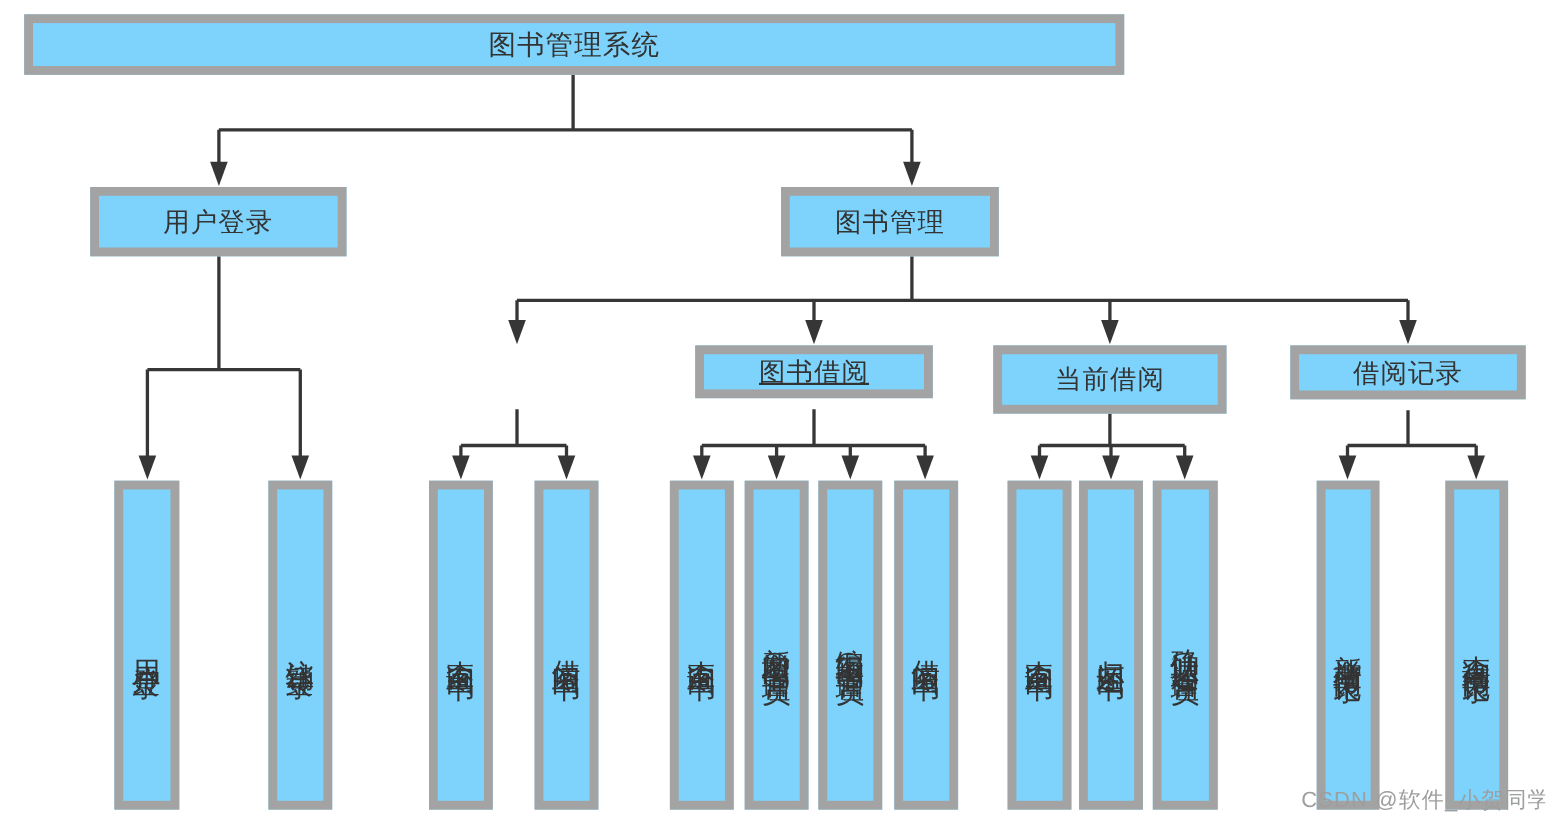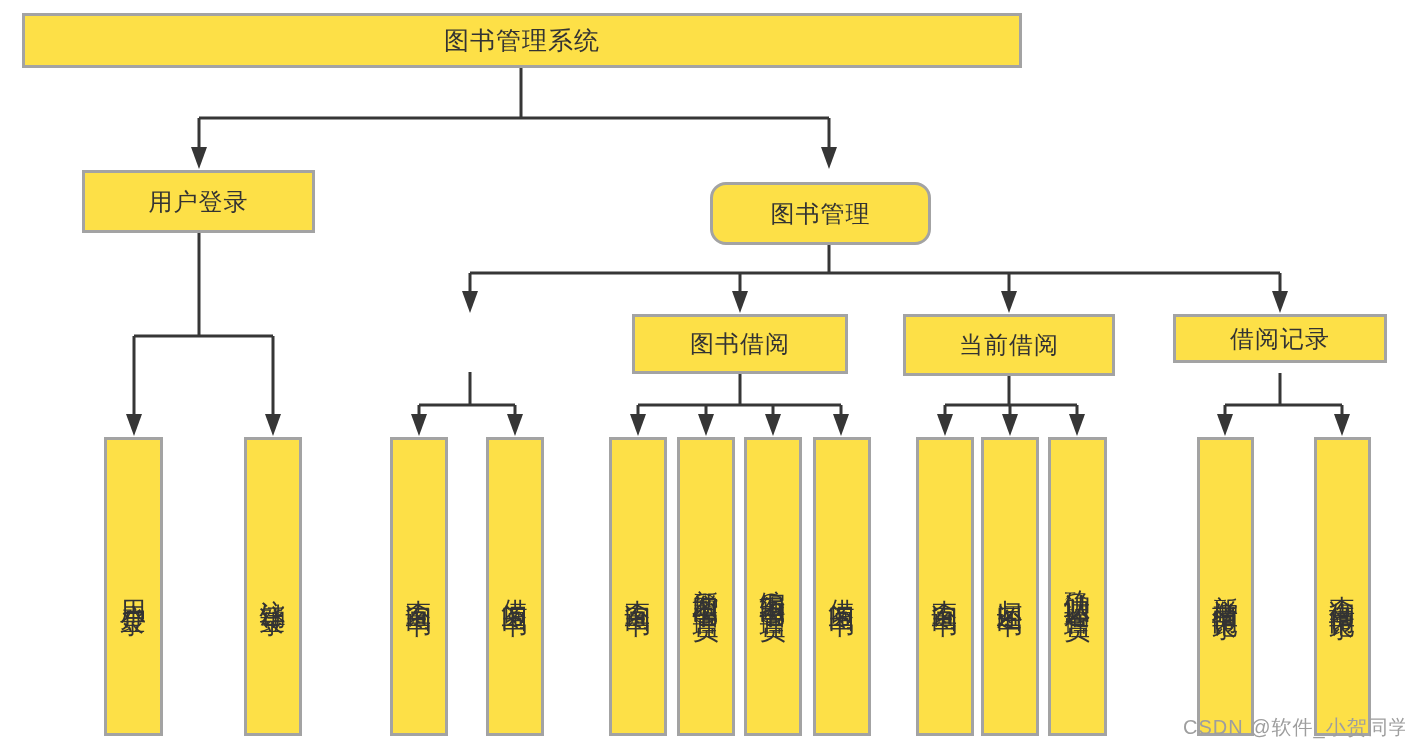--- a/index.html
+++ b/index.html
@@ -8,22 +8,22 @@
     width:1405px;height:747px;
     background:#ffffff;
     font-family:"Liberation Sans","DejaVu Sans",sans-serif;
     color:#333333;
     overflow:hidden;
   }
   #wires{position:absolute;left:0;top:0;width:1405px;height:747px;}
   .box{
     position:absolute;
     box-sizing:border-box;
-    border:3px solid #a3a3a3;
-    background:#fde047;
+    border:8px solid #a3a3a3;
+    background:#7dd3fc;
     display:flex;
     align-items:center;
     justify-content:center;
     text-align:right;
   }
   .h-label{font-size:24px;letter-spacing:1px;}
   .root-label{font-size:25px;letter-spacing:1px;}
   .v-label{
     writing-mode:vertical-rl;
     text-orientation:mixed;
@@ -102,25 +102,25 @@
     </g>
   </svg>
 
   <div class="box" style="left:22px;top:13px;width:1000px;height:55px;">
     <span class="root-label">图书管理系统</span>
   </div>
 
   <div class="box" style="left:82px;top:170px;width:233px;height:63px;">
     <span class="h-label">用户登录</span>
   </div>
-  <div class="box" style="left:710px;top:182px;width:221px;height:63px;border-radius:16px;">
+  <div class="box" style="left:710px;top:170px;width:198px;height:63px;">
     <span class="h-label">图书管理</span>
   </div>
 
-  <div class="box" style="left:632px;top:314px;width:216px;height:60px;">
+  <div class="box" style="left:632px;top:314px;width:216px;height:48px;text-decoration:underline;">
     <span class="h-label">图书借阅</span>
   </div>
   <div class="box" style="left:903px;top:314px;width:212px;height:62px;">
     <span class="h-label">当前借阅</span>
   </div>
   <div class="box" style="left:1173px;top:314px;width:214px;height:49px;">
     <span class="h-label">借阅记录</span>
   </div>
 
   <div class="box" style="left:104px;top:437px;width:59px;height:299px;">

